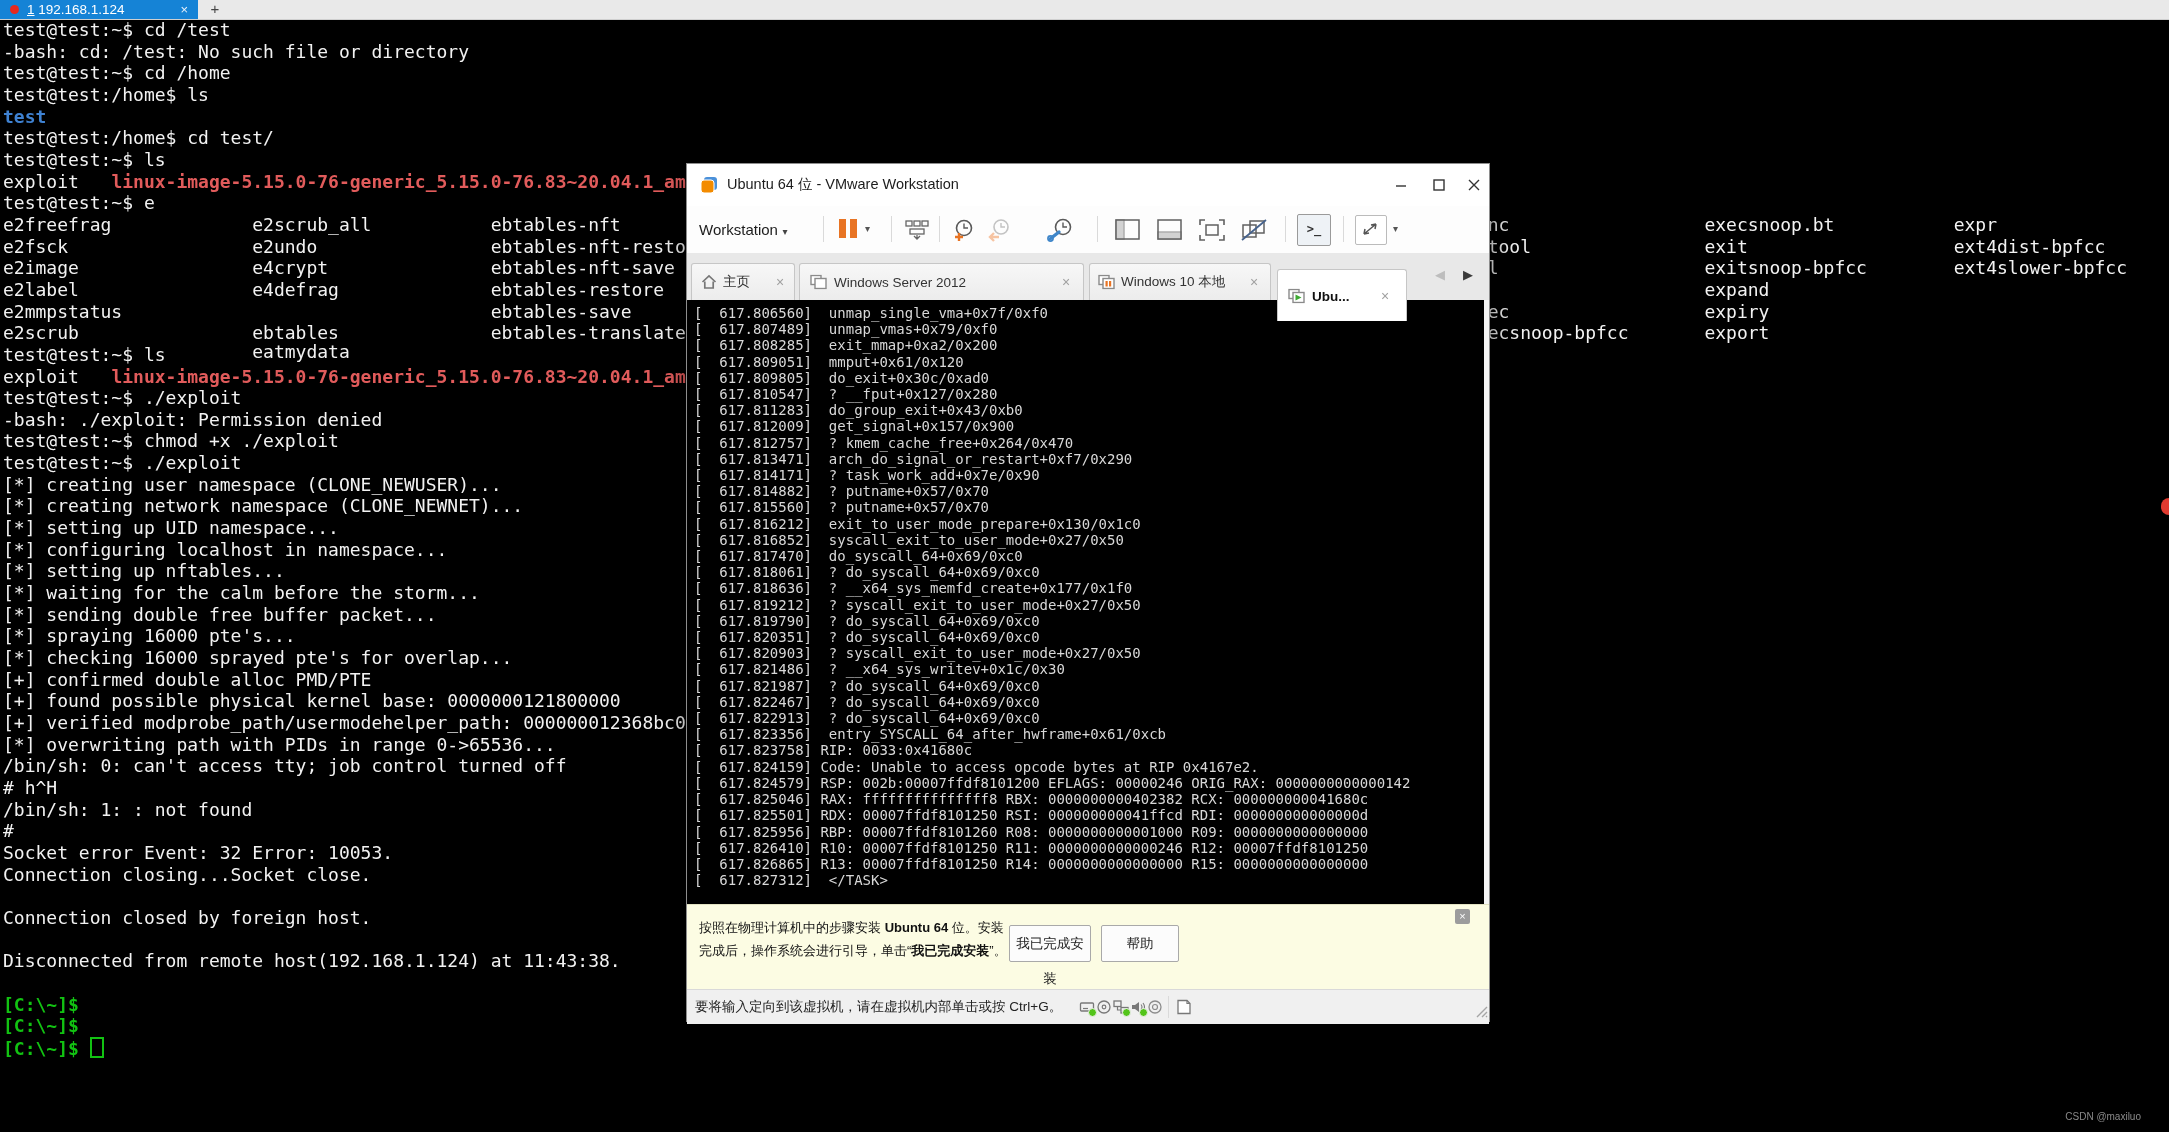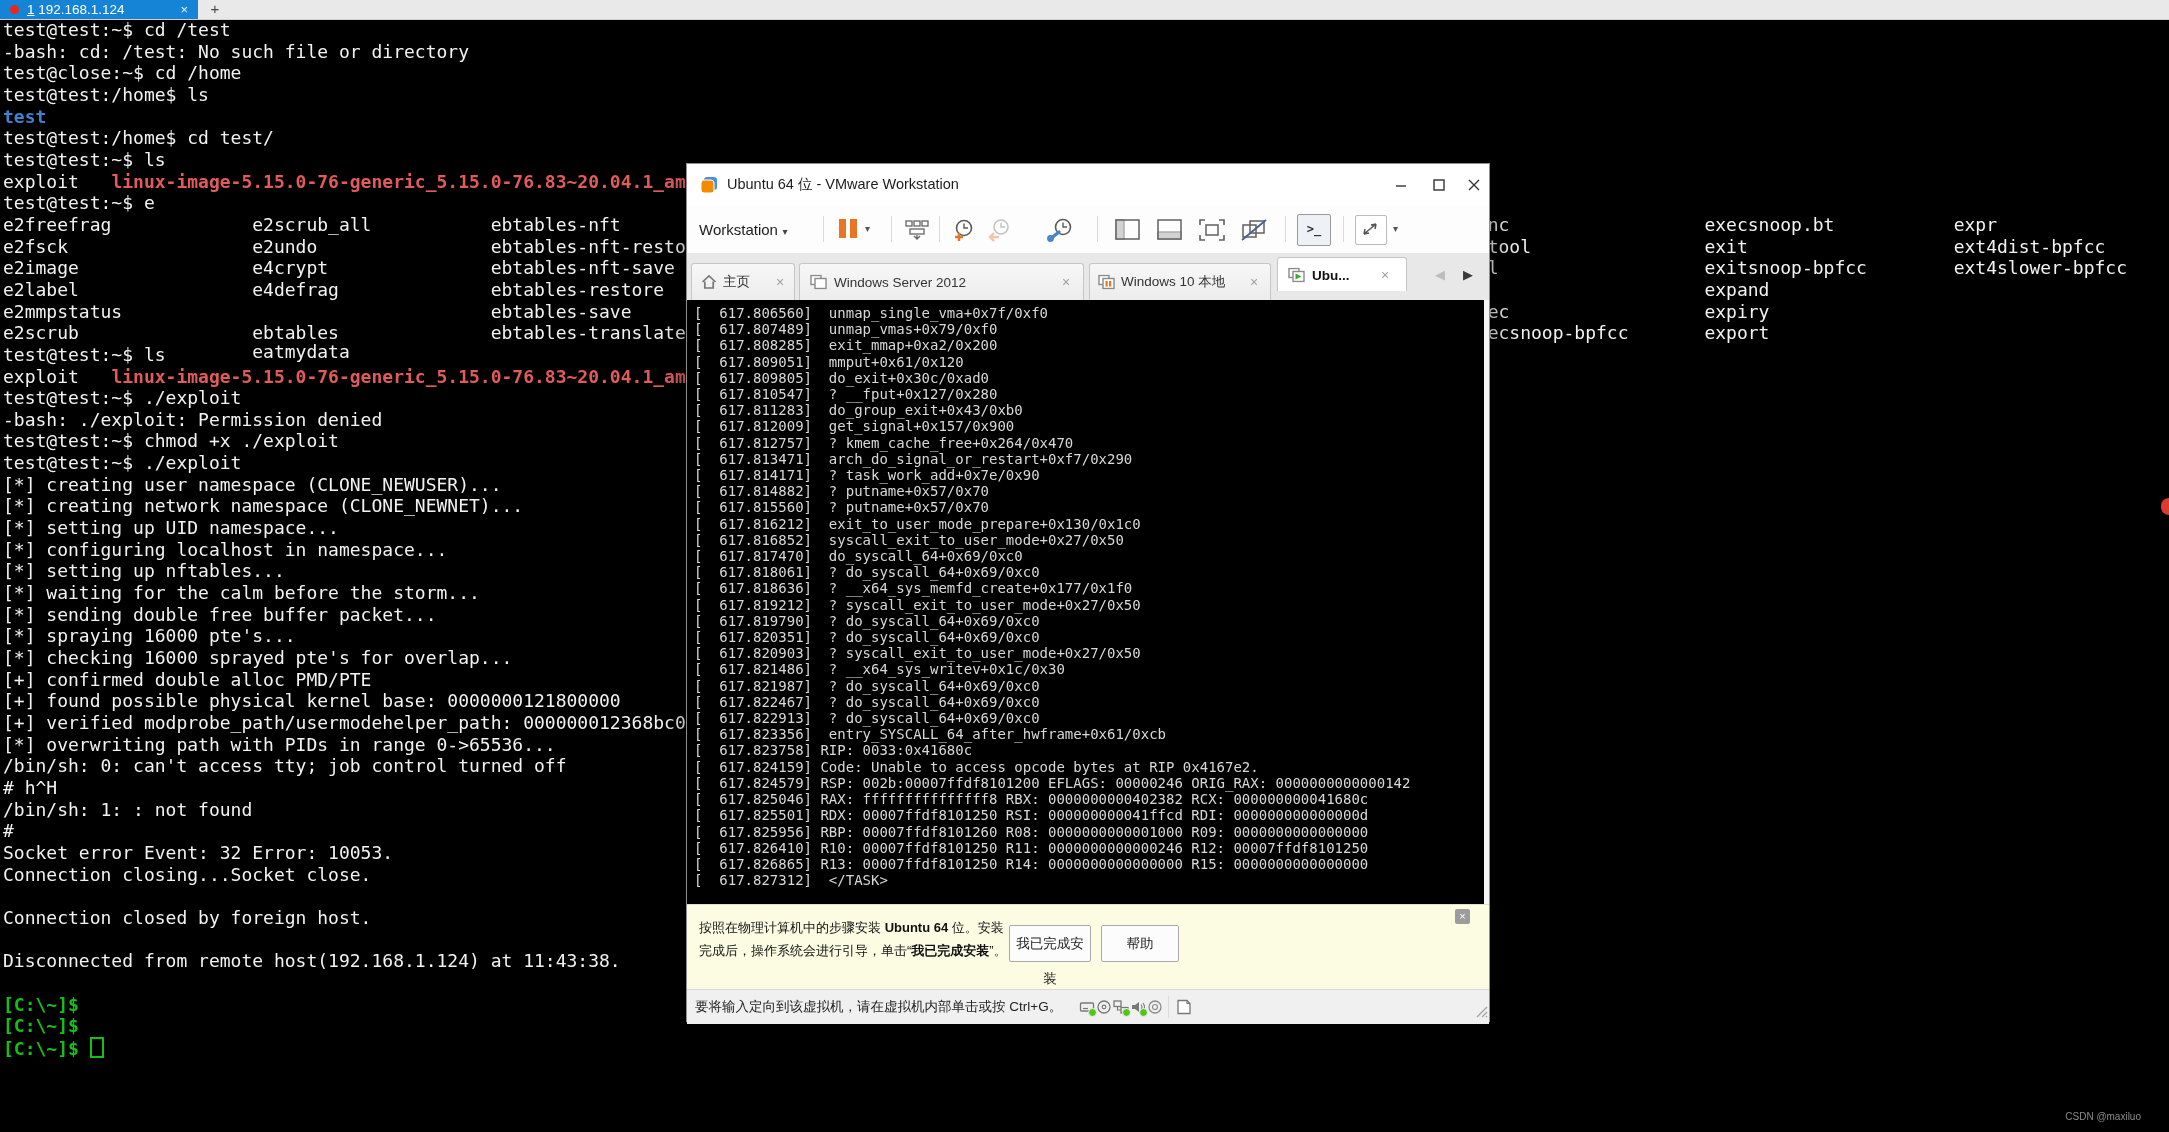--- a/index.html
+++ b/index.html
@@ -35,21 +35,21 @@
   .sepv{position:absolute;top:10px;width:1px;height:26px;background:#dadada}
   .menu-label{font-size:15px;color:#1c1c1c;line-height:47px}
   .ddn{position:absolute;font-size:10px;color:#555;top:17px}
   .pausebar{position:absolute;top:13px;width:7px;height:19px;background:#e87424}
   .selbox{position:absolute;top:8px;width:32px;height:30px;border:1px solid #9a9a9a;background:#eef2f6;border-radius:2px;text-align:center;font-family:"DejaVu Sans Mono",monospace;font-size:12px;font-weight:bold;color:#333;line-height:28px}
   .plainbox{position:absolute;top:9px;width:30px;height:28px;border:1px solid #bbb;background:#fff;border-radius:2px}
   
   #vm-tabstrip{position:absolute;left:0;top:89px;width:100%;height:47px;background:#e8e8e8}
   .vtab{position:absolute;box-sizing:border-box;border:1px solid #c6c6c6;border-bottom:none;border-radius:3px 3px 0 0;background:linear-gradient(#f7f7f7,#ececec);font-size:13.5px;color:#333}
   .vtab.inact{top:10px;height:37px}
-  .vtab.act{top:4px;height:34px;background:#fff;z-index:2;font-weight:bold;color:#111}
+  .vtab.act{top:16px;height:52px;background:#fff;z-index:2;font-weight:bold;color:#111}
   .vtab .vlbl{position:absolute;top:50%;transform:translateY(-50%);white-space:nowrap}
   .vtab .vx{position:absolute;top:50%;transform:translateY(-50%);color:#a0a0a0;font-size:14px;font-weight:normal}
   .vtab .vicon{position:absolute;top:50%;transform:translateY(-50%)}
   .tabarrow{position:absolute;top:14px;font-size:13px}
   
   #vm-console{position:absolute;left:0;top:136px;width:797px;height:604px;background:#000;overflow:hidden}
   #vmconsole-pre{margin:0;padding:5px 0 0 7px;font-family:"DejaVu Sans Mono","Liberation Mono",monospace;font-size:14px;line-height:16.2px;color:#d8d8d8;white-space:pre}
   
   #vm-hintbar{position:absolute;left:0;top:740px;width:100%;height:85px;background:#fcfce3;border-top:1px solid #e2e2c2}
   #hint-text{position:absolute;left:12px;top:11px;width:310px;font-size:13px;line-height:23px;color:#111}
@@ -75,21 +75,21 @@
       <span class="dot"></span>
       <span class="lbl"><b>1</b><span> 192.168.1.124</span></span>
       <span class="x">×</span>
     </div>
     <div class="newtab">+</div>
   </div>
 
   <div id="terminal">
       <div class="tline"><span>test@test:~$ cd /test</span></div>
       <div class="tline"><span>-bash: cd: /test: No such file or directory</span></div>
-      <div class="tline"><span>test@close:~$ cd /home</span></div>
+      <div class="tline"><span>test@test:~$ cd /home</span></div>
       <div class="tline"><span>test@test:/home$ ls</span></div>
       <div class="tline"><span class="c-blue">test</span></div>
       <div class="tline"><span>test@test:/home$ cd test/</span></div>
       <div class="tline"><span>test@test:~$ ls</span></div>
       <div class="tline"><span>exploit   </span><span class="c-red">linux-image-5.15.0-76-generic_5.15.0-76.83~20.04.1_amd64.deb</span></div>
       <div class="tline"><span>test@test:~$ e</span></div>
       <div class="tline"><span style="position: absolute; left: 0ch;">e2freefrag</span><span style="position: absolute; left: 23ch;">e2scrub_all</span><span style="position: absolute; left: 45ch;">ebtables-nft</span><span style="position: absolute; left: 137ch;">nc</span><span style="position: absolute; left: 157ch;">execsnoop.bt</span><span style="position: absolute; left: 180ch;">expr</span></div>
       <div class="tline"><span style="position: absolute; left: 0ch;">e2fsck</span><span style="position: absolute; left: 23ch;">e2undo</span><span style="position: absolute; left: 45ch;">ebtables-nft-restore</span><span style="position: absolute; left: 137ch;">tool</span><span style="position: absolute; left: 157ch;">exit</span><span style="position: absolute; left: 180ch;">ext4dist-bpfcc</span></div>
       <div class="tline"><span style="position: absolute; left: 0ch;">e2image</span><span style="position: absolute; left: 23ch;">e4crypt</span><span style="position: absolute; left: 45ch;">ebtables-nft-save</span><span style="position: absolute; left: 137ch;">l</span><span style="position: absolute; left: 157ch;">exitsnoop-bpfcc</span><span style="position: absolute; left: 180ch;">ext4slower-bpfcc</span></div>
       <div class="tline"><span style="position: absolute; left: 0ch;">e2label</span><span style="position: absolute; left: 23ch;">e4defrag</span><span style="position: absolute; left: 45ch;">ebtables-restore</span><span style="position: absolute; left: 157ch;">expand</span></div>

